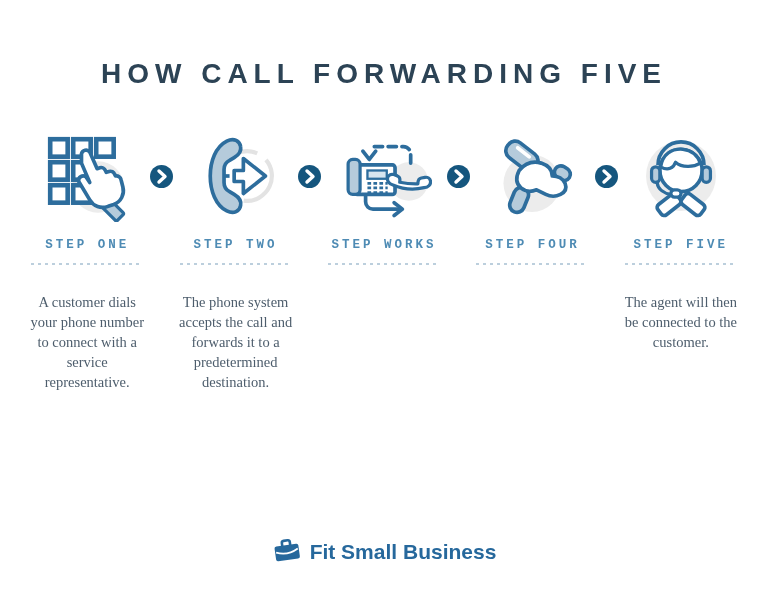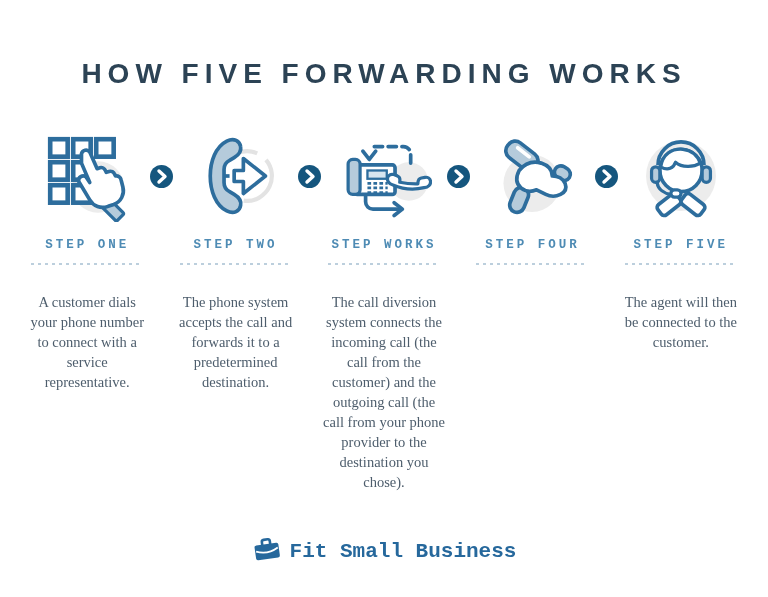--- a/index.html
+++ b/index.html
@@ -15,29 +15,29 @@
   .arrow-cell{flex:0 0 30px;display:flex;justify-content:center;margin-top:37px;}
   .arrow-circle{width:23px;height:23px;border-radius:50%;background:#15567e;
                 display:flex;align-items:center;justify-content:center;}
   .step-label{margin-top:14px;font-size:12.5px;font-weight:bold;letter-spacing:3px;
               color:#4e8bb4;white-space:nowrap;font-family:Liberation Mono, monospace;}
   .divider{width:112px;height:2px;margin:11px 0 12px;
            background-image:repeating-linear-gradient(90deg,#bccfdd 0 3px,transparent 3px 7px);}
   .step-text{font-size:14.5px;line-height:1.38;color:#4d5d6c;text-align:center;width:122px;font-family:Liberation Serif, serif;}
 
   .logo{position:absolute;left:0;right:0;bottom:30px;display:flex;align-items:center;
-        justify-content:center;gap:8px;cursor:pointer;font-family:Liberation Mono, monospace;}
+        justify-content:center;gap:8px;cursor:pointer;}
   .logo-text{font-size:21px;font-weight:bold;color:#26689c;}
 </style>
 </head>
 <body>
 
 <div class="canvas">
 
-  <h1 class="title">HOW FIVE FORWARDING WORKS</h1>
+  <h1 class="title">HOW CALL FORWARDING FIVE</h1>
 
   <div class="steps">
 
     <div class="step">
       <div class="icon-box">
         <svg width="92" height="92" viewBox="0 0 100 100">
           <circle cx="62" cy="62" r="28" fill="#ececec"></circle>
           <g fill="#fff" stroke="#2d6d9d" stroke-width="5">
             <rect x="10" y="10" width="19" height="19"></rect>
               <rect x="35" y="10" width="19" height="19"></rect>
@@ -102,21 +102,20 @@
           </g>
           <g transform="translate(79 57) rotate(-40) scale(0.5) translate(-50 -50)">
             <path d="M20 32 c-6 -8 -4 -16 2 -20 c5 -3 11 -1 14 4 l4 7 c2 4 1 8 -2 11 l-3 3 c8 10 18 20 28 28 l3 -3 c3 -3 7 -4 11 -2 l7 4 c5 3 7 9 4 14 c-4 6 -12 8 -20 2 C48 70 30 52 20 32 z" fill="#fff" stroke="#2d6d9d" stroke-width="7" stroke-linejoin="round"></path>
           </g>
           <path d="M32 72 v6 a8 8 0 0 0 8 8 h30" fill="none" stroke="#2d6d9d" stroke-width="4" stroke-linecap="round"></path>
           <path d="M63 79 l9 7 -9 7" fill="none" stroke="#2d6d9d" stroke-width="4" stroke-linecap="round" stroke-linejoin="round"></path>
         </svg>
       </div>
       <div class="step-label">STEP WORKS</div>
       <div class="divider"></div>
-      <p class="step-text">The call diversion system connects the incoming call (the call from the customer) and the outgoing call (the call from your phone provider to the destination you chose).</p>
     </div>
 
     <div class="arrow-cell">
       <span class="arrow-circle">
         <svg width="23" height="23" viewBox="0 0 23 23">
             <polyline points="9,6 15,11.5 9,17" fill="none" stroke="#fff" stroke-width="3.4" stroke-linecap="round" stroke-linejoin="round"></polyline>
           </svg>
       </span>
     </div>
 

